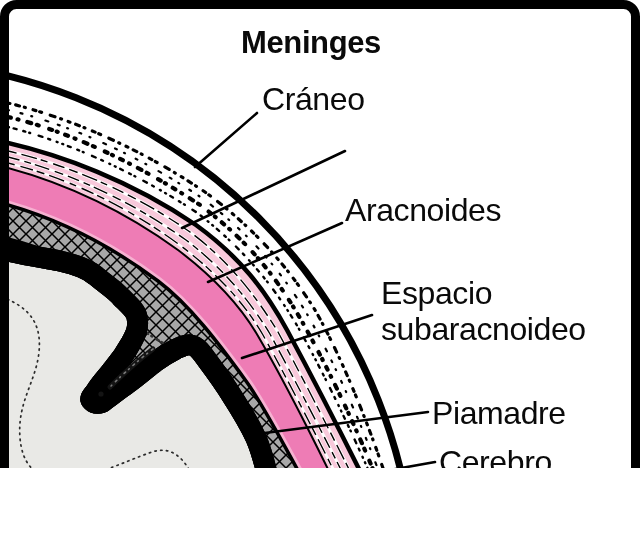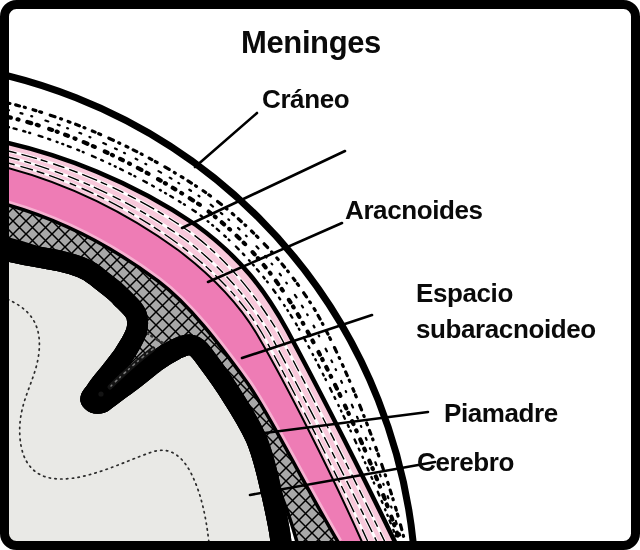--- a/index.html
+++ b/index.html
@@ -1,25 +1,25 @@
 <!DOCTYPE html>
 <html><head>
 <meta charset="utf-8">
 <style>
   html,body{margin:0;padding:0;background:#ffffff;}
   .fig{
-    position:relative;width:640px;height:550px;background:#ffffff;
+    position:relative;width:640px;height:468px;background:#ffffff;
     font-family:"Liberation Sans",sans-serif;overflow:hidden;
   }
   .fig svg{position:absolute;left:0;top:0;}
   .lbl{
-    position:absolute;color:#0a0a0a;font-size:26px;font-weight:700;
+    position:absolute;color:#0a0a0a;font-size:32px;font-weight:400;
     letter-spacing:-0.4px;line-height:36px;white-space:nowrap;
   }
-  .lbl.wrap{white-space:normal;width:220px;margin-left:35px;}
+  .lbl.wrap{white-space:normal;width:220px;}
   .title{
     position:absolute;color:#0a0a0a;font-size:31px;font-weight:600;
     letter-spacing:-0.4px;line-height:37px;transform:translateX(-50%);
   }
 </style>
 </head>
 <body>
 
 <div class="fig">
 
@@ -142,17 +142,17 @@
 
 <div class="title" style="left:311px;top:24px">Meninges</div>
 
 <div class="lbl" style="left:262px;top:81px">Cráneo</div>
 
 
 <div class="lbl" style="left:345px;top:192px">Aracnoides</div>
 
 <div class="lbl wrap" style="left:381px;top:275px">Espacio subaracnoideo</div>
 
-<div class="lbl" style="left:444px;top:395px">Piamadre</div>
+<div class="lbl" style="left:432px;top:395px">Piamadre</div>
 
-<div class="lbl" style="left:417px;top:444px">Cerebro</div>
+<div class="lbl" style="left:439px;top:444px">Cerebro</div>
 
 </div>
 
 </body></html>

